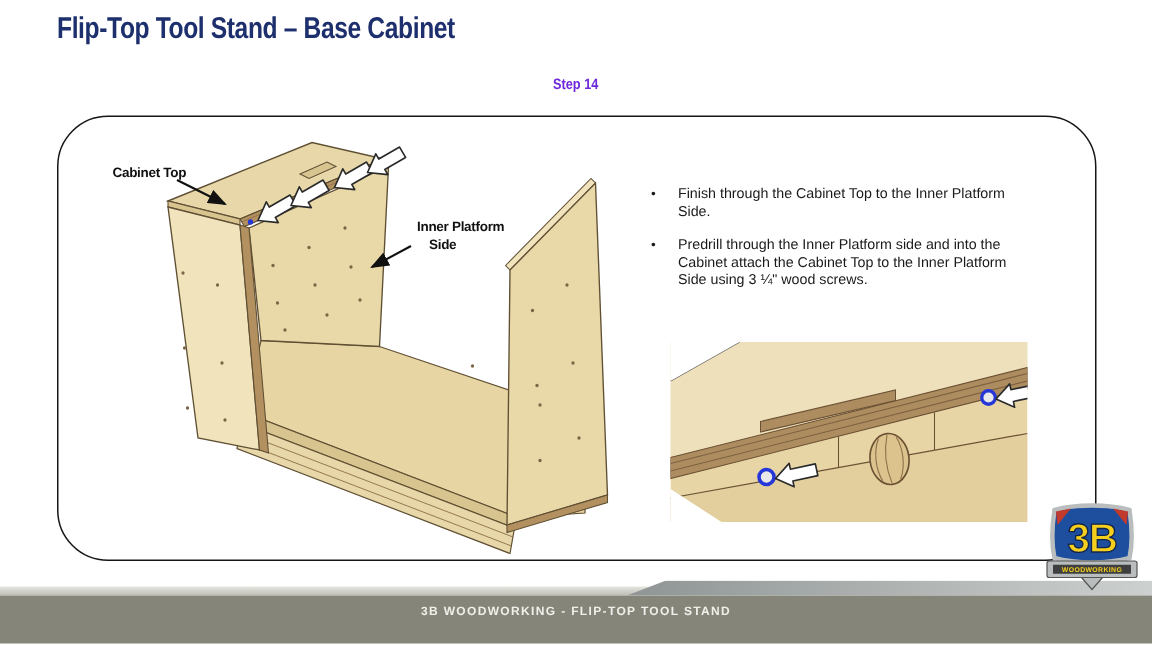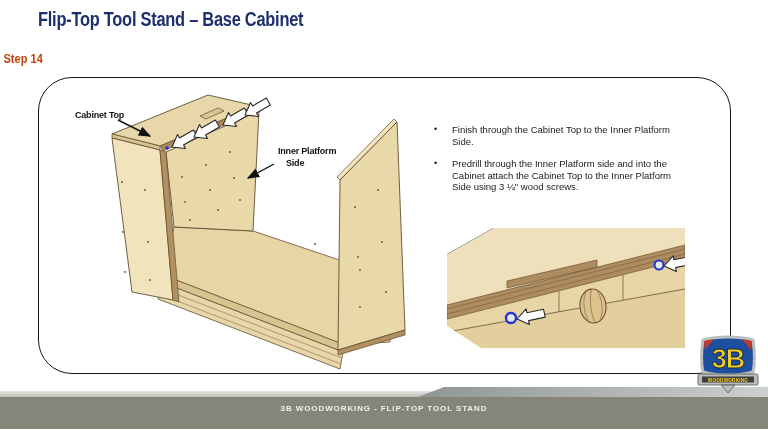--- a/index.html
+++ b/index.html
@@ -6,22 +6,22 @@
   body{
     width:768px;height:430px;position:relative;overflow:hidden;
     background:#ffffff;font-family:"Liberation Sans",sans-serif;
   }
   .page-title{
     position:absolute;left:38px;top:8px;white-space:nowrap;
     font-size:20px;font-weight:bold;color:#1d2f6d;letter-spacing:-0.3px;
     transform:scaleX(0.82);transform-origin:0 50%;
   }
   .step-label{
-    position:absolute;left:0;right:0;top:51px;text-align:left;
-    font-size:13px;font-weight:bold;color:#c2410c;
+    position:absolute;left:0;right:0;top:51px;text-align:center;
+    font-size:10px;font-weight:bold;color:#6d28d9;
   }
   .step-label span{display:inline-block;transform:scaleX(0.85);}
   .slide-frame{
     position:absolute;left:38px;top:77px;width:691px;height:295px;
     border:1.6px solid #161616;border-radius:34px;background:#fff;
   }
   .diagram-svg{position:absolute;left:60px;top:82px;width:350px;height:292px;}
   .inset-svg{position:absolute;left:447px;top:228px;width:238px;height:120px;}
   .instructions{
     position:absolute;left:434px;top:124px;width:258px;

